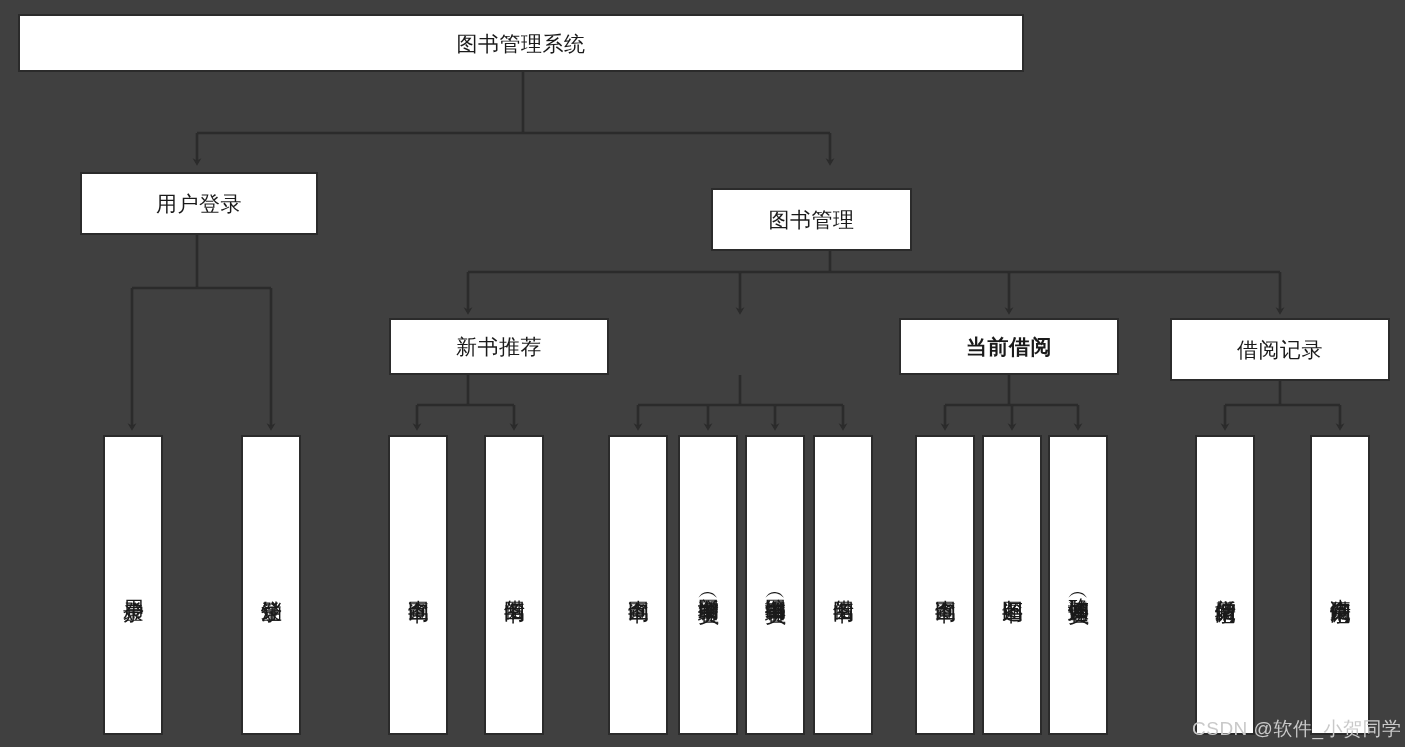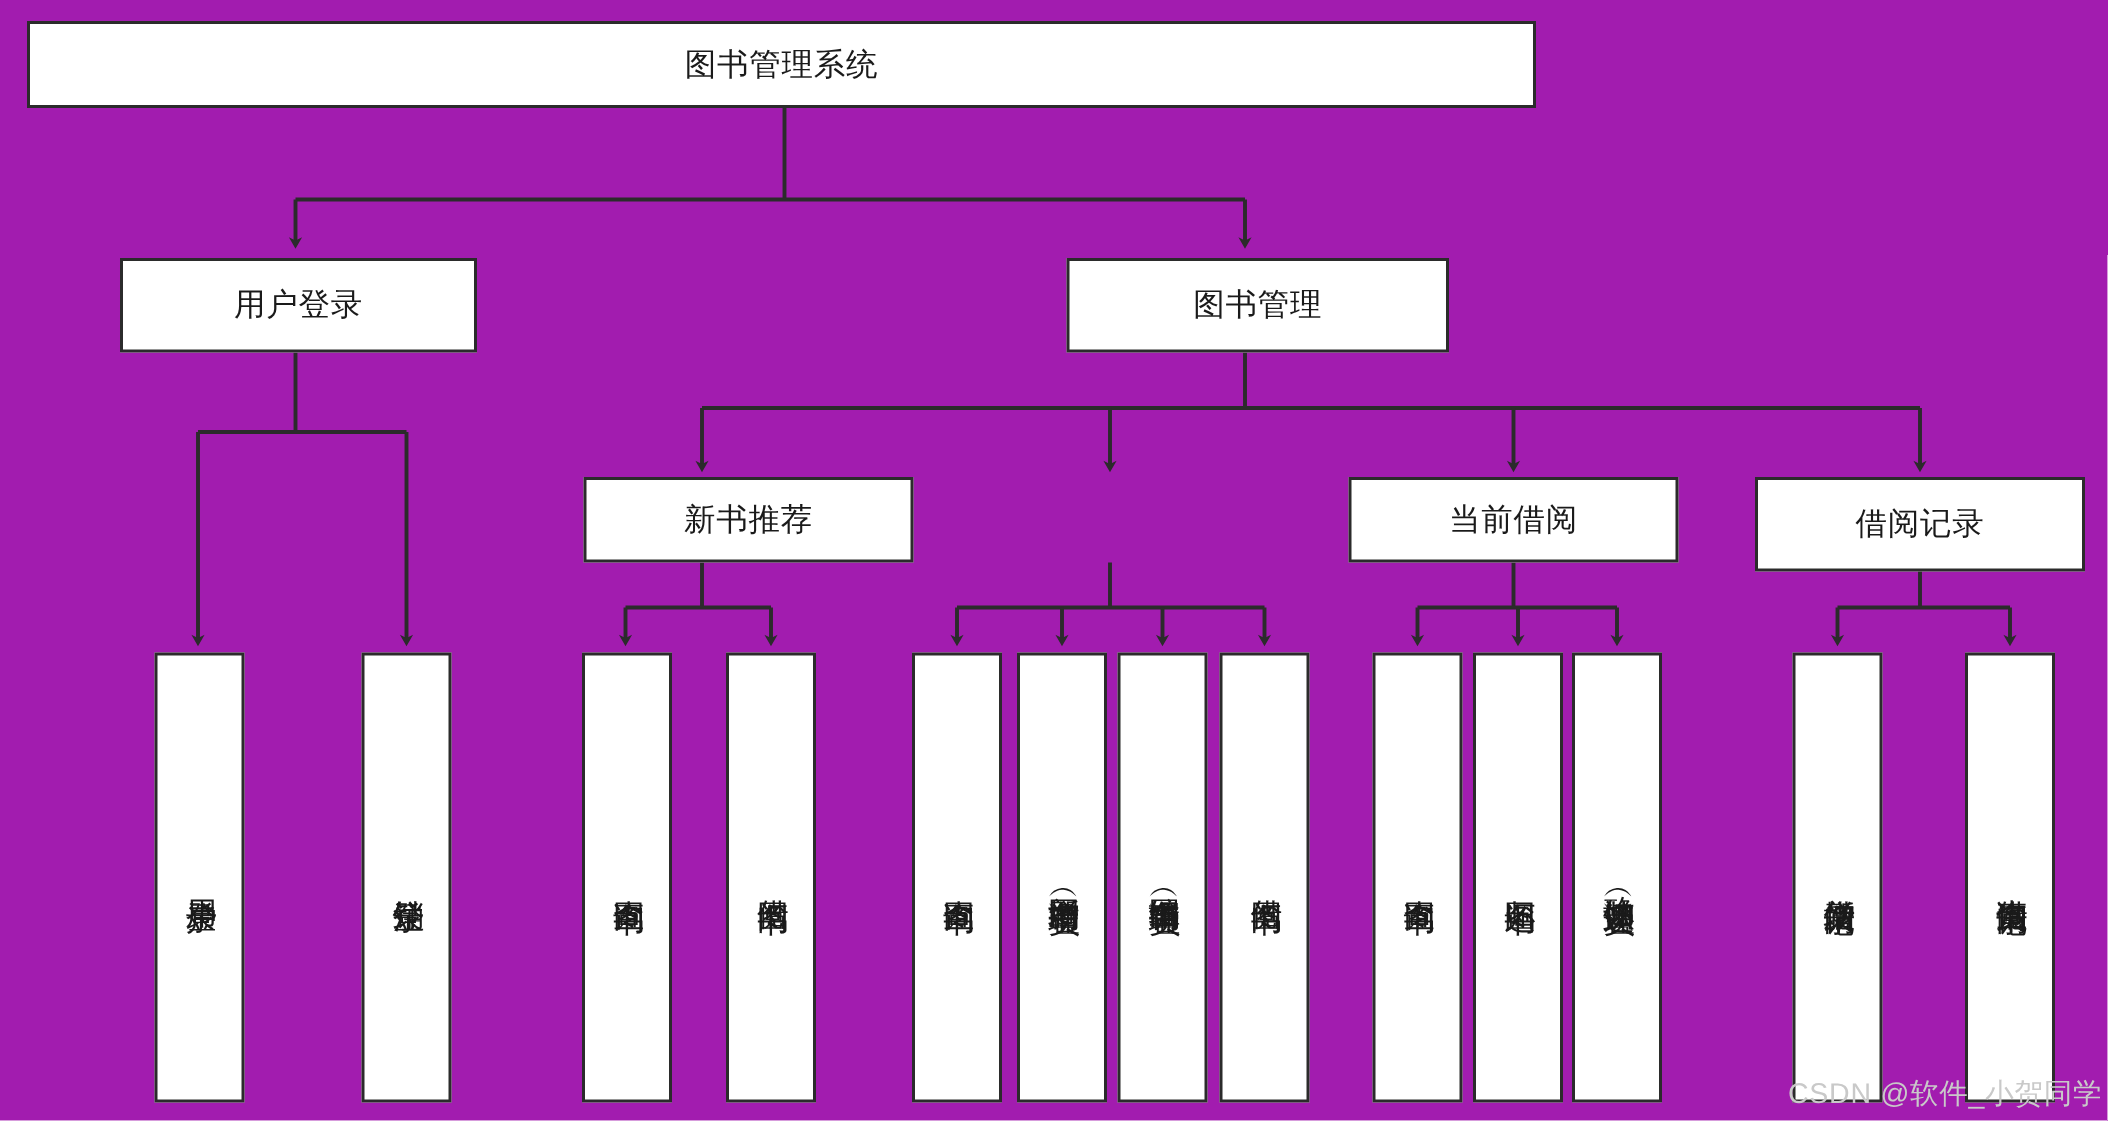--- a/index.html
+++ b/index.html
@@ -8,21 +8,21 @@
     padding: 0;
     background: #ffffff;
   }
   body {
     font-family: "Liberation Sans", "DejaVu Sans", sans-serif;
   }
   #diagram-root {
     position: relative;
     width: 1405px;
     height: 747px;
-    background: #a21caf;
+    background: #404040;
     overflow: hidden;
   }
   #edge-layer {
     position: absolute;
     left: 0;
     top: 0;
     width: 1405px;
     height: 747px;
   }
   .node {
@@ -116,28 +116,28 @@
     </g>
   </svg>
 
   <div class="node node-h" style="left:18px; top:14px; width:1006px; height:58px;">
     <span>图书管理系统</span>
   </div>
 
   <div class="node node-h" style="left:80px; top:172px; width:238px; height:63px;">
     <span>用户登录</span>
   </div>
-  <div class="node node-h" style="left:711px; top:172px; width:255px; height:63px;">
+  <div class="node node-h" style="left:711px; top:188px; width:201px; height:63px;">
     <span>图书管理</span>
   </div>
 
   <div class="node node-h" style="left:358px; top:318px; width:220px; height:57px;margin-left:31px;">
     <span>新书推荐</span>
   </div>
-  <div class="node node-h" style="left:899px; top:318px; width:220px; height:57px;">
+  <div class="node node-h" style="left:899px; top:318px; width:220px; height:57px;font-weight:bold;">
     <span>当前借阅</span>
   </div>
   <div class="node node-h" style="left:1170px; top:318px; width:220px; height:63px;">
     <span>借阅记录</span>
   </div>
 
   <div class="node node-v" style="left:103px; top:435px; width:60px; height:300px;">
     <span>用户登录</span>
   </div>
   <div class="node node-v" style="left:241px; top:435px; width:60px; height:300px;">

